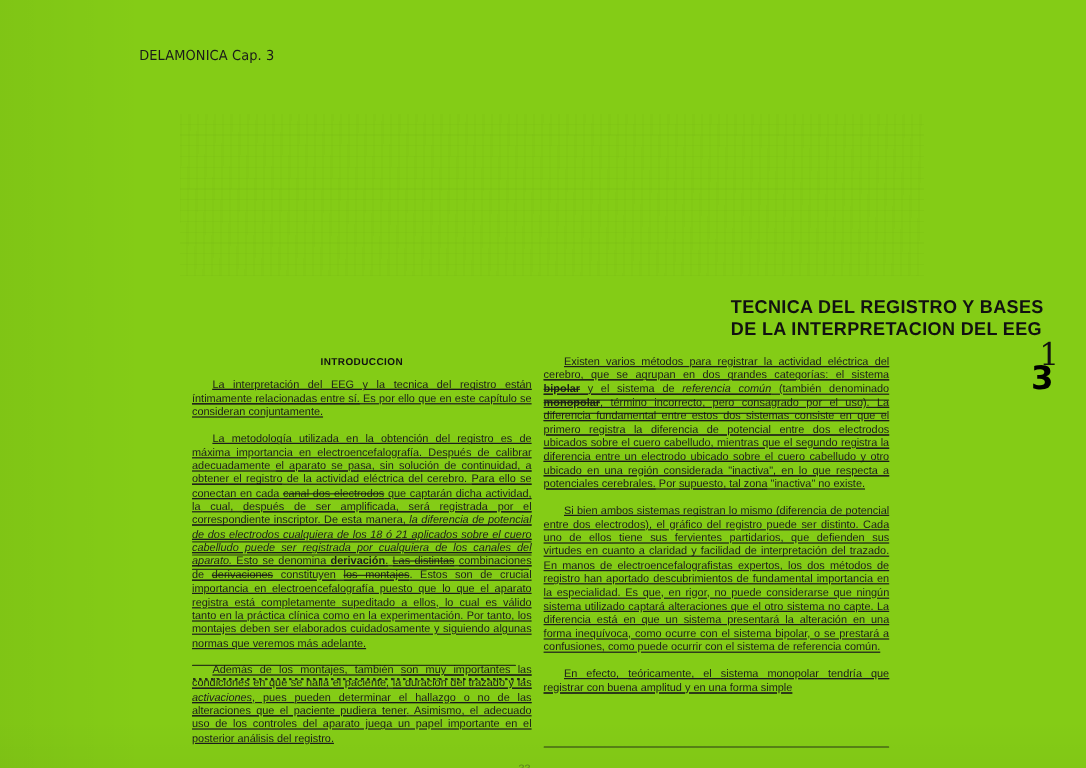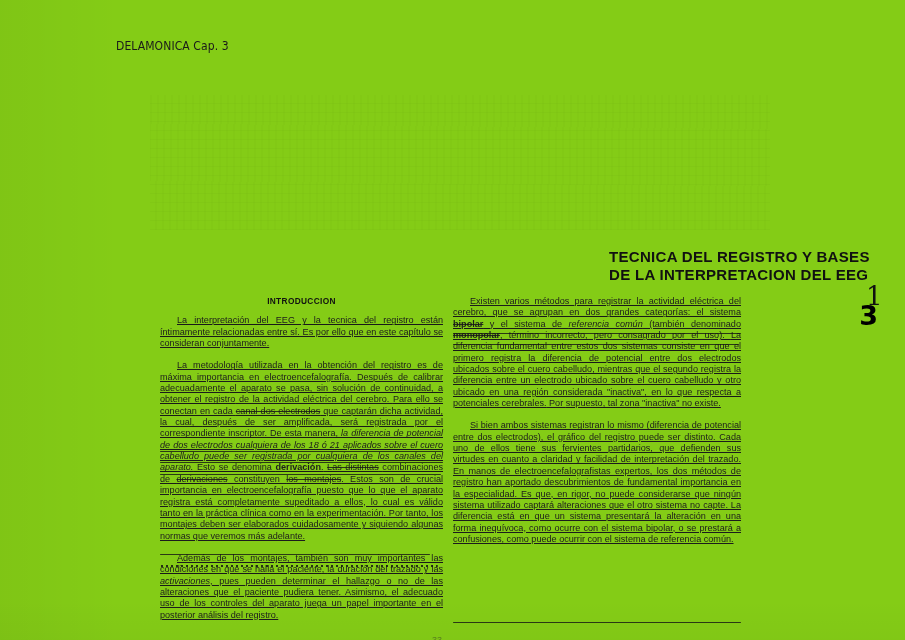--- a/index.html
+++ b/index.html
@@ -177,20 +177,21 @@
     <div class="rule" style="left:0px;top:258px;width:270px;"></div>
     <div class="rule wavy" style="left:0px;top:269px;width:278px;"></div>
   </div>
 
   <div class="col" id="col-right">
 
     <p class="para">Existen varios métodos <span class="u">para registrar la actividad eléctrica del cerebro, que se agrupan en dos grandes categorías: el sistema <span class="bd s">bipolar</span> y el sistema de <span class="it">referencia común</span></span> (también denominado <span class="bd s">monopolar</span>, término incorrecto, pero consagrado por el uso). <span class="u">La diferencia fundamental entre estos dos sistemas consiste en que el primero registra la diferencia de potencial entre dos electrodos ubicados sobre el cuero cabelludo, mientras que el segundo registra la diferencia entre un electrodo ubicado sobre el cuero cabelludo y otro ubicado en una región considerada "inactiva", en lo que respecta a potenciales cerebrales.</span> Por <span class="u">supuesto, tal zona</span> "inactiva" no existe.</p>
 
     <p class="para">Si bien ambos sistemas registran lo mismo (diferencia de potencial entre dos electrodos), el gráfico del registro puede ser distinto. Cada uno de ellos tiene sus fervientes partidarios, que defienden sus virtudes en cuanto a claridad y facilidad de interpretación del trazado. En manos de electroencefalografistas expertos, los dos métodos de registro han aportado descubrimientos de fundamental importancia en la especialidad. Es que, en rigor, no puede considerarse que ningún sistema utilizado captará alteraciones que el otro sistema no capte. La diferencia está en que un sistema presentará la alteración en una forma inequívoca, como ocurre con el sistema bipolar, o se prestará a confusiones, como puede ocurrir con el sistema de referencia común.</p>
 
+    <p class="para">En efecto, <span class="u">teóricamente, el sistema monopolar tendría que registrar con buena amplitud y en una forma simple</span></p>
 
     <div class="rule" style="left:0px;top:37px;width:288px;"></div>
     <div class="rule" style="left:0px;top:48px;width:286px;"></div>
     <div class="rule" style="left:0px;top:326px;width:288px;"></div>
   </div>
 
   <div id="folio">33</div>
 
 </div>
 

